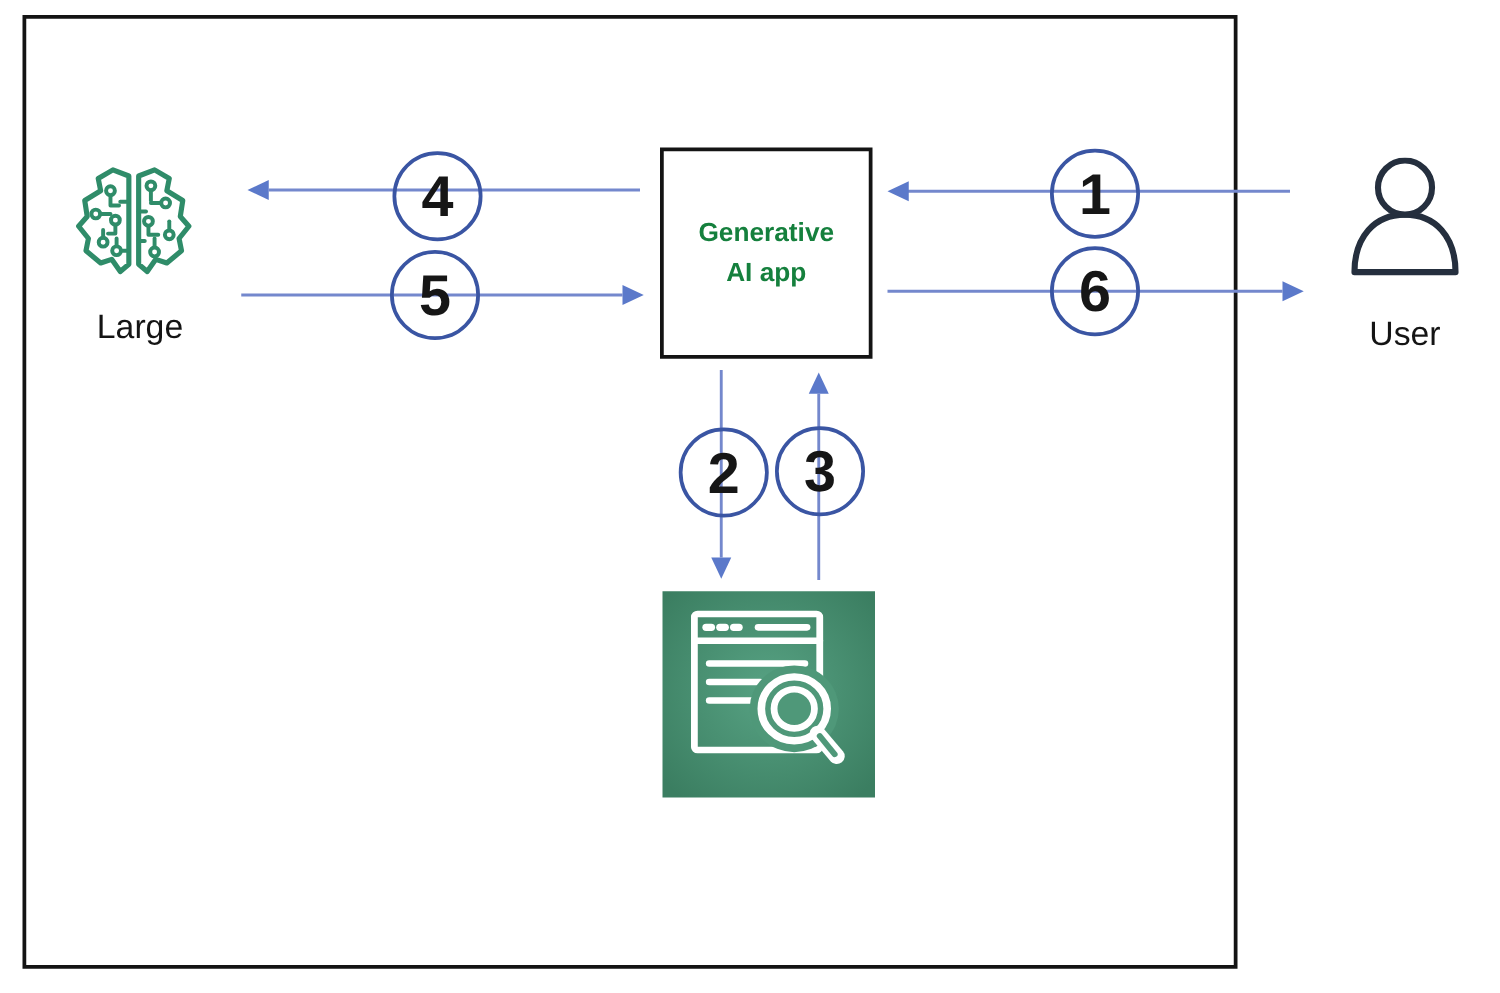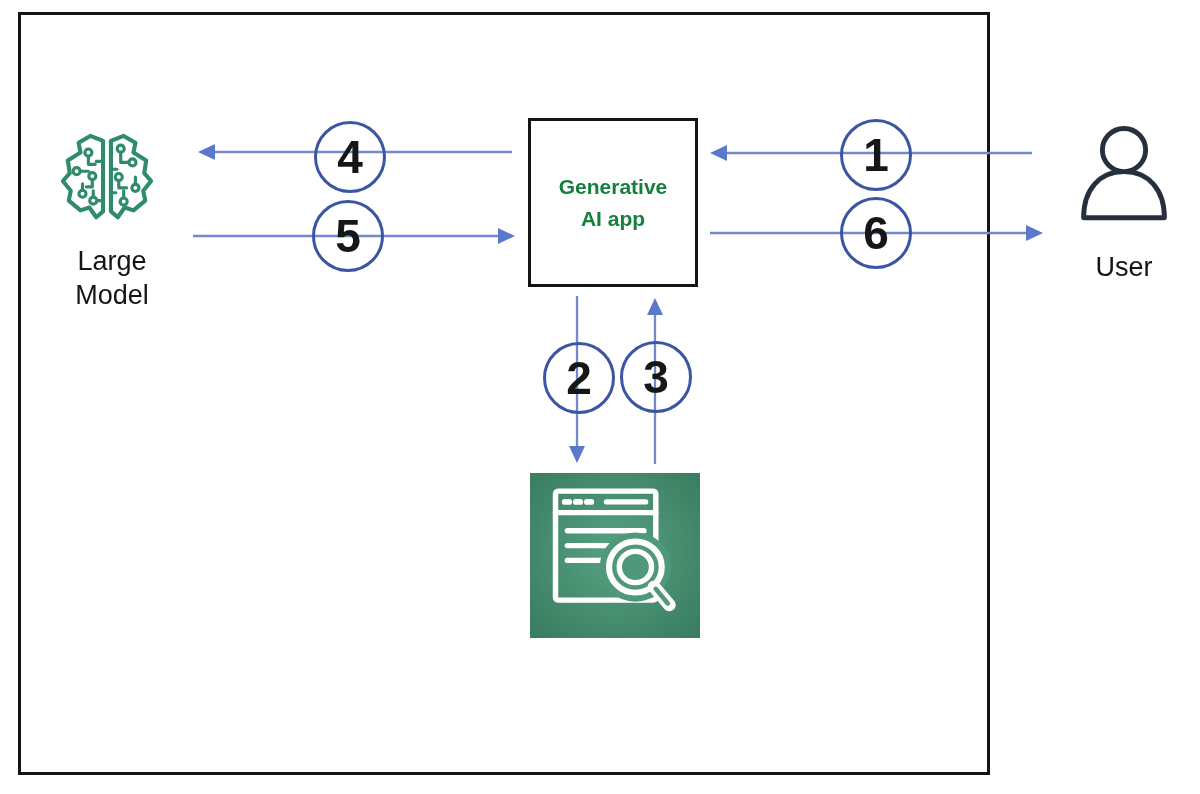--- a/index.html
+++ b/index.html
@@ -127,21 +127,20 @@
       <path class="bt" stroke-width="3.2" d="M72 31 H64"></path>
       <path class="bt" stroke-width="3.2" d="M62 50 V57 H70"></path>
       <path class="bt" stroke-width="3.2" d="M79 53 V46"></path>
       <path class="bt" stroke-width="3.2" d="M67 67 V60"></path>
       <path class="bt" stroke-width="3.2" d="M54 38 H60"></path>
       <path class="bt" stroke-width="3.2" d="M54 62 H59"></path>
     </g>
   </svg>
   <div class="label llm-label">
     <div>Large</div>
-    <div>Model</div>
   </div>
 
   <div class="app-box">
     <div>Generative</div>
     <div>AI app</div>
   </div>
 
   <div class="kendra-icon">
     <svg viewBox="0 0 100 100" preserveAspectRatio="none" aria-hidden="true">
       <g fill="none" stroke="#ffffff" stroke-width="3.2" stroke-linecap="round" stroke-linejoin="round">

